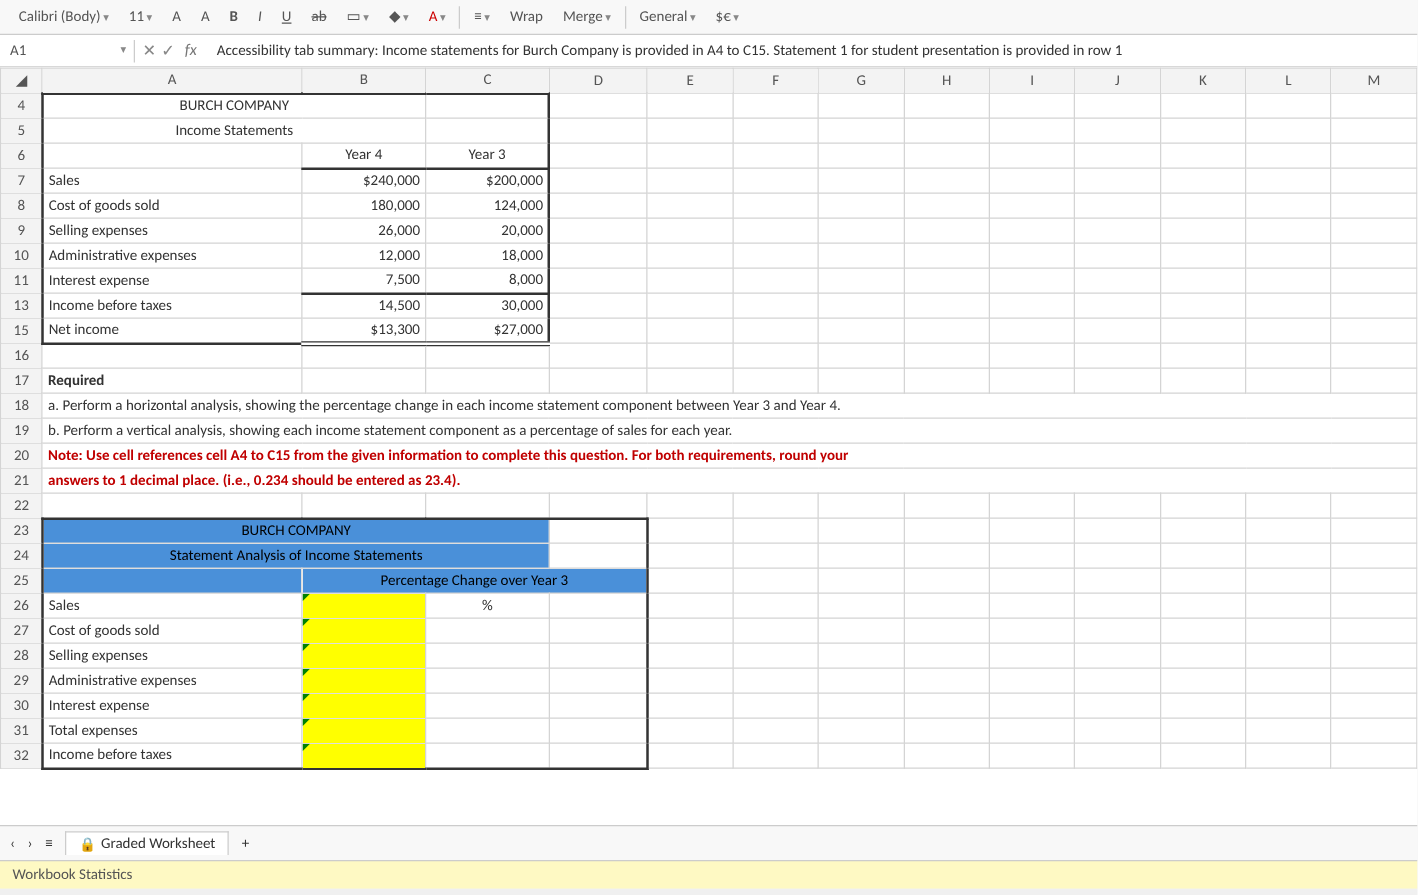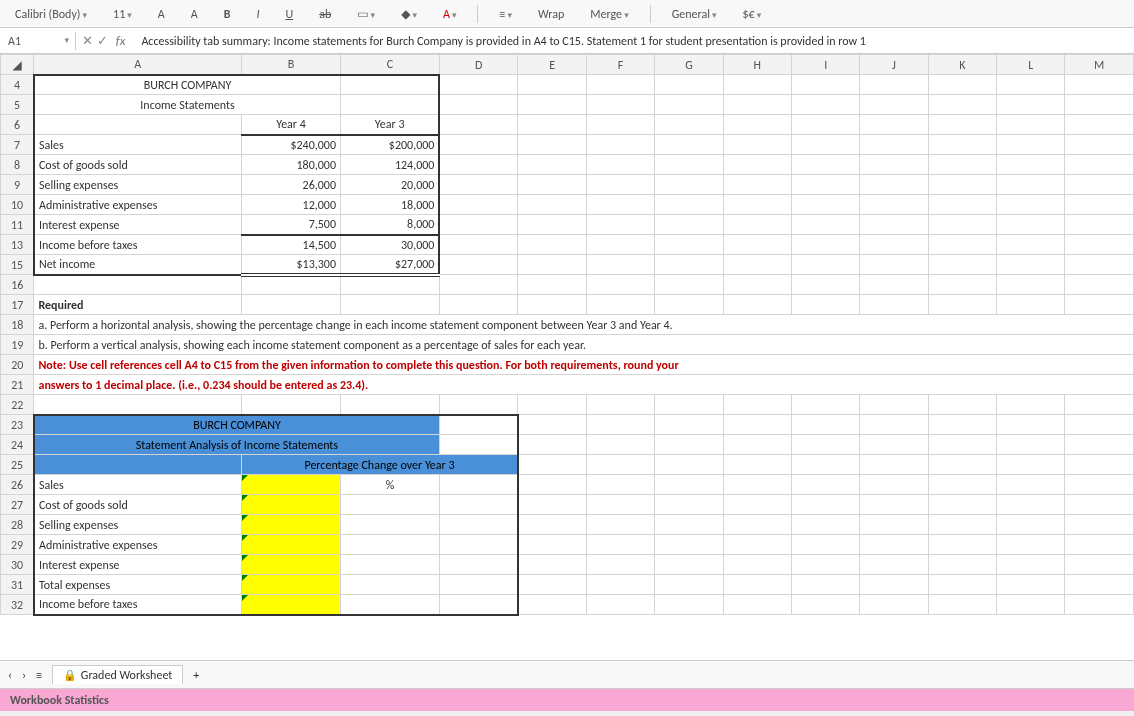--- a/index.html
+++ b/index.html
@@ -1,22 +1,22 @@
 <!DOCTYPE html>
 <html><head>
 <meta charset="utf-8">
 <style>
 * { box-sizing: border-box; margin: 0; padding: 0; }
 body { font-family: Calibri, Arial, sans-serif; font-size: 13px; background: #f0f0f0; color: #333; }
-.toolbar { display: flex; align-items: center; gap: 12px; padding: 4px 8px; background: #f8f8f8; border-bottom: 1px solid #ccc; height: 28px; }
+.toolbar { display: flex; align-items: center; gap: 2px; padding: 4px 8px; background: #f8f8f8; border-bottom: 1px solid #ccc; height: 28px; }
 .toolbar .btn { padding: 2px 6px; border: 1px solid transparent; cursor: pointer; font-size: 12px; color: #555; }
 .toolbar .drop::after { content: " ▾"; font-size: 9px; color: #888; }
 .sep { width: 1px; height: 18px; background: #ccc; margin: 0 2px; }
 .formula-row { display: flex; align-items: center; background: #fff; border-bottom: 1px solid #ccc; height: 26px; }
-.name-box { width: 76px; padding: 2px 8px; border-right: 1px solid #ccc; font-size: 12px; color: #555; position: relative; }
+.name-box { width: 108px; padding: 2px 8px; border-right: 1px solid #ccc; font-size: 12px; color: #555; position: relative; }
 .name-box::after { content: "▾"; position: absolute; right: 6px; font-size: 9px; color: #888; }
 .fx-btns { display: flex; gap: 4px; padding: 0 6px; color: #888; }
 .fx-label { font-style: italic; color: #777; padding: 0 4px; }
 .formula-content { flex: 1; padding: 2px 6px; font-size: 12px; color: #333; white-space: nowrap; overflow: hidden; }
 .sheet-area { overflow: auto; background: #fff; height: calc(100vh - 110px); position: relative; }
 table.sheet { border-collapse: collapse; table-layout: fixed; }
 table.sheet th, table.sheet td { border: 1px solid #d4d4d4; height: 20px; font-size: 12px; padding: 0 4px; white-space: nowrap; overflow: hidden; }
 table.sheet th { background: #f3f3f3; font-weight: normal; color: #555; text-align: center; }
 .corner, .rowhdr { background: #f3f3f3; text-align: center; color: #555; position: sticky; left: 0; z-index: 2; }
 .corner { width: 34px; }
@@ -30,21 +30,21 @@
 td.lbord { border-left: 2px solid #333 !important; }
 td.rbord { border-right: 2px solid #333 !important; }
 .bold { font-weight: bold; }
 .red { color: #c00000; }
 .bluefill { background: #4a90d9; color: #000; }
 .yellowfill { background: #ffff00; }
 .greentick { position: relative; }
 .greentick::before { content: ""; position: absolute; left: 0; top: 0; border-top: 6px solid #008000; border-right: 6px solid transparent; }
 .footer { display: flex; align-items: center; gap: 10px; padding: 4px 8px; background: #f8f8f8; border-top: 1px solid #ccc; height: 28px; font-size: 12px; }
 .sheet-tab { display: flex; align-items: center; gap: 4px; padding: 2px 10px; background: #fff; border: 1px solid #ccc; border-bottom: none; }
-.status { padding: 4px 10px; background: #f9a8d4; border-top: 1px solid #ccc; font-size: 12px; color: #555; font-weight: bold; }
+.status { padding: 4px 10px; background: #fef9c3; border-top: 1px solid #ccc; font-size: 12px; color: #555; }
 .lock { font-size: 11px; }
 .colA { width: 210px; } .colB { width: 100px; } .colC { width: 100px; } .colD { width: 80px; }
 .colStd { width: 70px; }
 </style>
 </head>
 <body>
 
 <div class="toolbar">
   <span class="btn drop">Calibri (Body)</span>
   <span class="btn drop">11</span>

